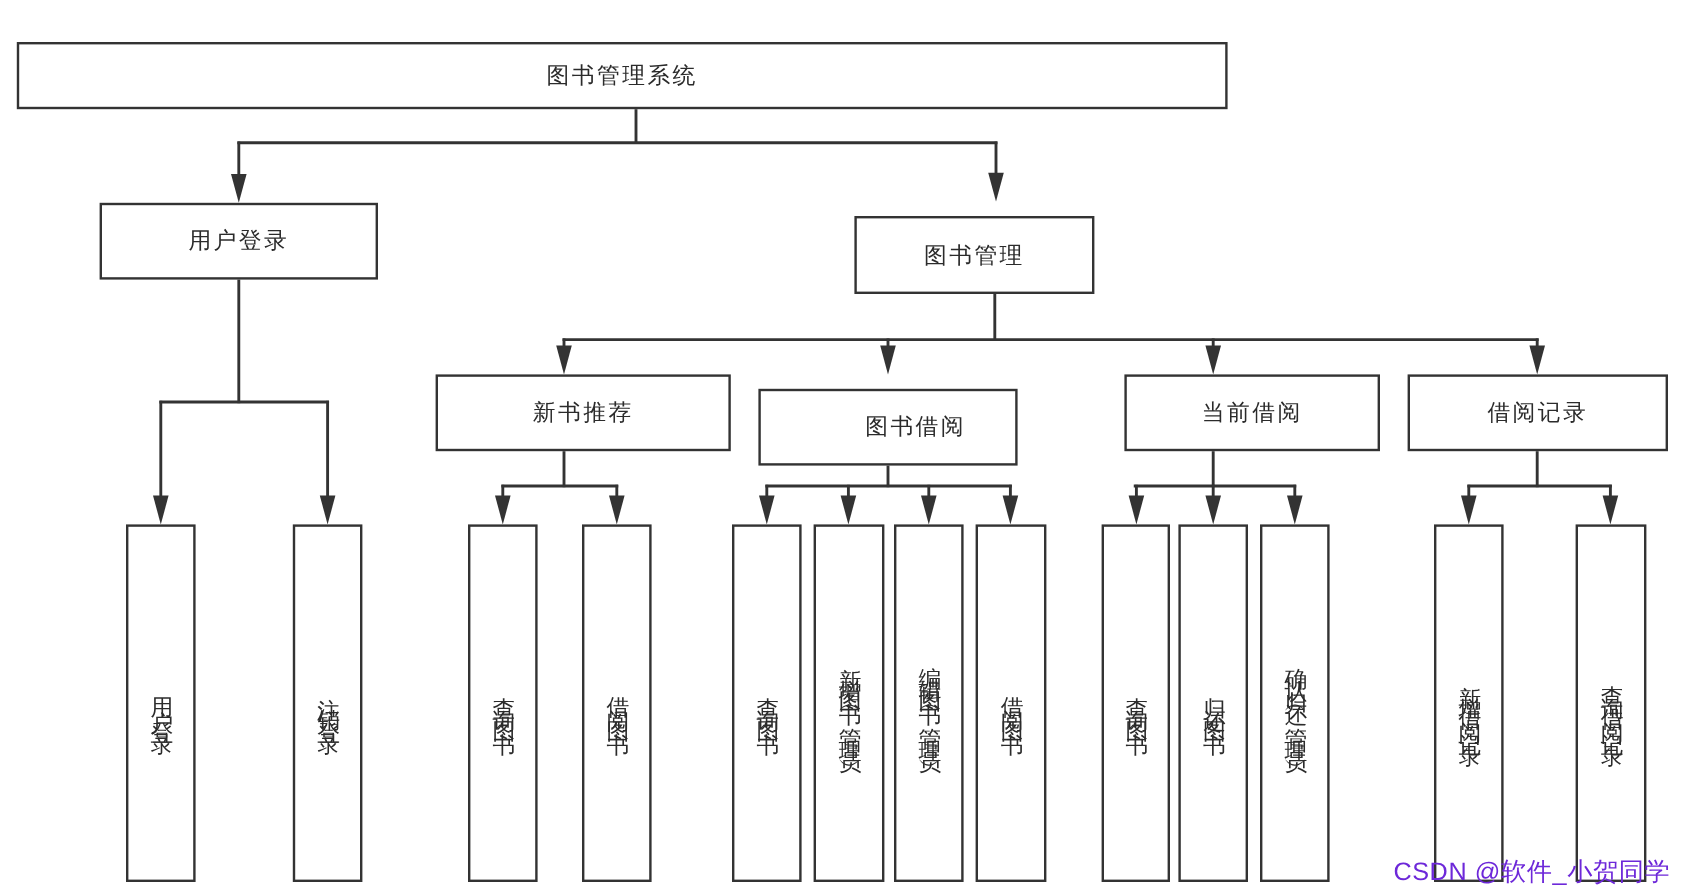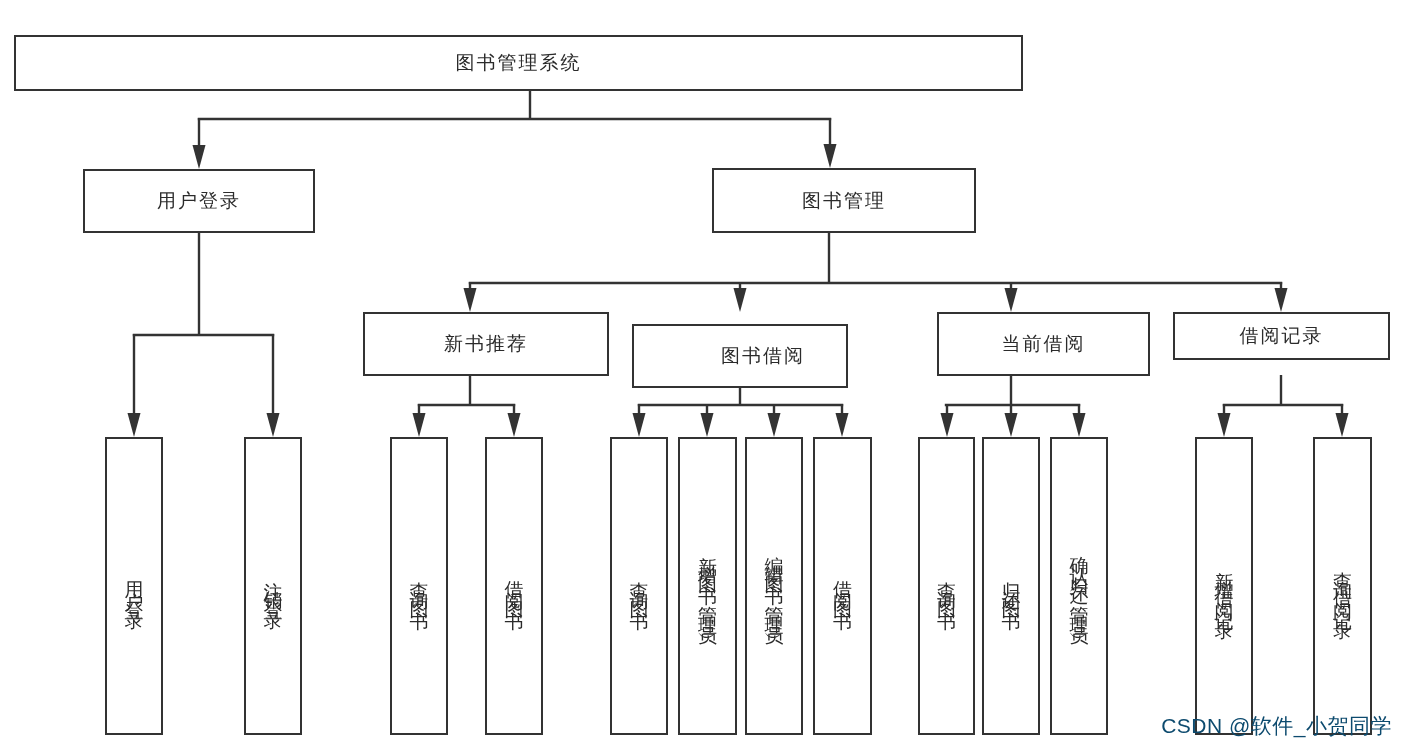--- a/index.html
+++ b/index.html
@@ -14,21 +14,21 @@
     color:#2b2b2b;z-index:1;
   }
   .node.h{font-size:19px;letter-spacing:2px;white-space:nowrap;}
   .node.v{z-index:1;}
   .node.v .vtext{
     writing-mode:vertical-rl;text-orientation:mixed;
     font-size:19px;letter-spacing:10px;line-height:1.05;color:#2b2b2b;
   }
   .watermark{
     position:absolute;top:712px;right:13px;z-index:2;
-    font-size:21px;color:#0c4a6e;letter-spacing:0.5px;white-space:nowrap;
+    font-size:21px;color:#6d28d9;letter-spacing:0.5px;white-space:nowrap;
   }
 </style>
 </head>
 <body>
 
 <div id="canvas">
 
   <svg id="connectors" width="1405" height="747" viewBox="0 0 1405 747" xmlns="http://www.w3.org/2000/svg">
     <g stroke="#333333" stroke-width="2.4" fill="none">
 
@@ -91,26 +91,26 @@
       <polygon points="1004.5,413 1017.5,413 1011,437"></polygon>
       <polygon points="1072.5,413 1085.5,413 1079,437"></polygon>
       <polygon points="1217.5,413 1230.5,413 1224,437"></polygon>
       <polygon points="1335.5,413 1348.5,413 1342,437"></polygon>
     </g>
   </svg>
 
   <div class="node h" style="left:14px;top:13px;width:1009px;height:56px;margin-top:22px;">图书管理系统</div>
 
   <div class="node h" style="left:83px;top:169px;width:232px;height:64px;">用户登录</div>
-  <div class="node h" style="left:712px;top:168px;width:264px;height:65px;">图书管理</div>
+  <div class="node h" style="left:712px;top:180px;width:200px;height:65px;">图书管理</div>
 
   <div class="node h" style="left:363px;top:312px;width:246px;height:64px;">新书推荐</div>
   <div class="node h" style="left:632px;top:324px;width:216px;height:64px;padding-left:46px;">图书借阅</div>
   <div class="node h" style="left:937px;top:312px;width:213px;height:64px;">当前借阅</div>
-  <div class="node h" style="left:1173px;top:312px;width:217px;height:48px;">借阅记录</div>
+  <div class="node h" style="left:1173px;top:312px;width:217px;height:64px;">借阅记录</div>
 
   <div class="node v" style="left:105px;top:437px;width:58px;height:298px;">
     <span class="vtext">用户登录</span>
     </div>
   <div class="node v" style="left:244px;top:437px;width:58px;height:298px;">
     <span class="vtext">注销登录</span>
     </div>
 
   <div class="node v" style="left:390px;top:437px;width:58px;height:298px;">
     <span class="vtext">查询图书</span>

